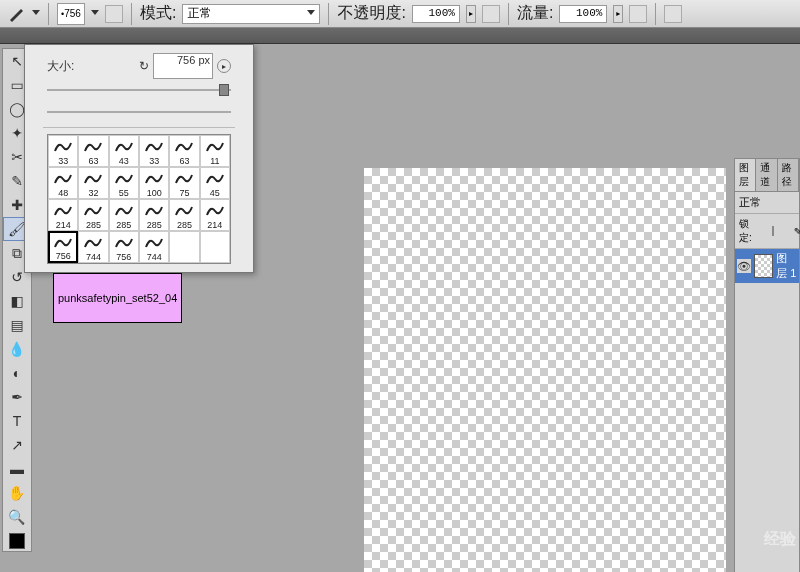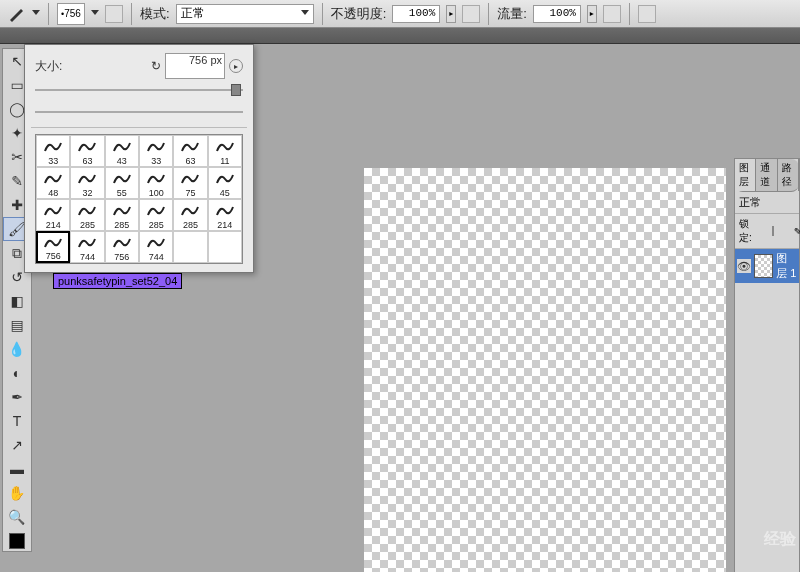--- a/index.html
+++ b/index.html
@@ -2,51 +2,51 @@
 <html><head>
 <meta charset="utf-8">
 <style>
 * { box-sizing: border-box; margin: 0; padding: 0; font-family: "Microsoft YaHei", sans-serif; }
 body { width: 800px; height: 572px; background: #a7a7a7; overflow: hidden; position: relative; }
 .topbar { height: 28px; background: linear-gradient(#e8e8e8, #d0d0d0); border-bottom: 1px solid #888; display: flex; align-items: center; padding: 0 6px; gap: 6px; font-size: 12px; }
 .tb-icon { width: 20px; height: 20px; display: flex; align-items: center; justify-content: center; }
 .tb-brush { width: 28px; height: 22px; border: 1px solid #999; background: #fff; display: flex; align-items: center; justify-content: center; font-size: 10px; }
 .tb-dd { width: 8px; height: 8px; border-left: 4px solid transparent; border-right: 4px solid transparent; border-top: 5px solid #333; }
 .tb-sep { width: 1px; height: 22px; background: #999; margin: 0 2px; }
-.tb-label { font-size: 13px; color: #222; }
+.tb-label { font-size: 16px; color: #222; }
 .tb-select { background: #fff; border: 1px solid #999; padding: 1px 4px; width: 138px; height: 20px; font-size: 12px; display: flex; align-items: center; justify-content: space-between; }
 .tb-num { background: #fff; border: 1px solid #999; padding: 1px 4px; width: 48px; height: 18px; font-size: 11px; text-align: right; font-family: Liberation Mono, monospace; }
 .tb-arrow { width: 10px; height: 18px; border: 1px solid #999; background: #ddd; display: flex; align-items: center; justify-content: center; font-size: 8px; }
 .tb-smicon { width: 18px; height: 18px; border: 1px solid #aaa; background: #e0e0e0; }
 .secondbar { height: 16px; background: linear-gradient(#6a6a6a, #595959); border-bottom: 1px solid #333; }
 
 .toolbox { position: absolute; left: 2px; top: 48px; width: 30px; background: #d6d6d6; border: 1px solid #888; display: flex; flex-direction: column; }
 .tool { width: 28px; height: 24px; display: flex; align-items: center; justify-content: center; border: 1px solid transparent; font-size: 14px; color: #333; }
 .tool.active { background: #c8d4e8; border: 1px solid #6a8abf; }
 .swatch-fg { width: 16px; height: 16px; background: #000; border: 1px solid #555; margin: 4px auto 2px; }
 
-.brush-panel { position: absolute; left: 24px; top: 44px; width: 230px; background: #eaeaea; border: 1px solid #777; box-shadow: 2px 2px 6px rgba(0,0,0,0.3); padding: 8px 10px; z-index: 10; }
+.brush-panel { position: absolute; left: 24px; top: 44px; width: 230px; background: #eaeaea; border: 1px solid #777; box-shadow: 2px 2px 6px rgba(0,0,0,0.3); padding: 8px 22px; z-index: 10; }
 .bp-row { display: flex; align-items: center; justify-content: space-between; margin-bottom: 4px; font-size: 12px; color: #333; }
 .bp-input { background: #fff; border: 1px solid #999; width: 60px; height: 26px; font-size: 11px; text-align: right; padding-right: 2px; }
 .bp-slider { width: 100%; height: 14px; position: relative; margin-bottom: 8px; }
 .bp-track { position: absolute; top: 6px; left: 0; right: 0; height: 2px; background: #aaa; }
 .bp-thumb { position: absolute; top: 1px; width: 10px; height: 12px; background: #888; border: 1px solid #555; }
 .bp-swatch { width: 30px; height: 18px; background: #eee; border: 1px solid #aaa; }
 .bp-divider { height: 1px; background: #bbb; margin: 6px -4px; }
 .brush-grid { background: #fff; border: 1px solid #888; display: grid; grid-template-columns: repeat(6, 1fr); }
 .brush-cell { border: 1px solid #ccc; height: 32px; display: flex; flex-direction: column; align-items: center; justify-content: center; font-size: 9px; color: #222; position: relative; }
 .brush-cell.sel { border: 2px solid #000; }
 .bc-icon { width: 20px; height: 20px; display: flex; align-items: center; justify-content: center; }
-.tooltip { position: absolute; left: 53px; top: 273px; background: #8b5cf6; border: 1px solid #000; padding: 1px 4px; font-size: 11px; z-index: 20; }
+.tooltip { position: absolute; left: 53px; top: 273px; background: #f0abfc; border: 1px solid #000; padding: 18px 4px; font-size: 11px; z-index: 20; }
 .play-btn { width: 14px; height: 14px; border: 1px solid #888; border-radius: 50%; display: flex; align-items: center; justify-content: center; font-size: 8px; }
 
 .canvas-area { position: absolute; left: 364px; top: 168px; width: 362px; height: 404px; background: #fff; background-image: linear-gradient(45deg, #ccc 25%, transparent 25%), linear-gradient(-45deg, #ccc 25%, transparent 25%), linear-gradient(45deg, transparent 75%, #ccc 75%), linear-gradient(-45deg, transparent 75%, #ccc 75%); background-size: 16px 16px; background-position: 0 0, 0 8px, 8px -8px, -8px 0; }
 
 .layers-panel { position: absolute; right: 0; top: 158px; width: 66px; background: #d6d6d6; border: 1px solid #888; font-size: 11px; }
-.lp-tabs { display: flex; background: #c0c0c0; border-bottom: 1px solid #888; border-radius: 8px; }
+.lp-tabs { display: flex; background: #c0c0c0; border-bottom: 1px solid #888; }
 .lp-tab { padding: 2px 4px; font-size: 10px; border-right: 1px solid #888; }
 .lp-tab.active { background: #d6d6d6; }
 .lp-mode { padding: 3px 4px; border-bottom: 1px solid #aaa; }
 .lp-lock { padding: 3px 4px; border-bottom: 1px solid #aaa; display: flex; align-items: center; gap: 20px; font-size: 10px; }
 .lp-lock-icon { width: 10px; height: 10px; border: 1px solid #888; }
 .lp-layer-row { display: flex; align-items: center; padding: 2px; background: #4a7bc4; color: #fff; }
 .lp-eye { width: 14px; height: 14px; display: flex; align-items: center; justify-content: center; color: #333; background: #d6d6d6; }
 .lp-thumb { width: 28px; height: 24px; margin: 0 3px; background: #fff; background-image: linear-gradient(45deg, #ccc 25%, transparent 25%), linear-gradient(-45deg, #ccc 25%, transparent 25%), linear-gradient(45deg, transparent 75%, #ccc 75%), linear-gradient(-45deg, transparent 75%, #ccc 75%); background-size: 6px 6px; background-position: 0 0, 0 3px, 3px -3px, -3px 0; border: 1px solid #555; }
 .lp-spacer { height: 300px; background: #d6d6d6; }
 .watermark { position: absolute; right: 4px; bottom: 22px; font-size: 16px; color: #fff; opacity: 0.5; font-weight: bold; }

